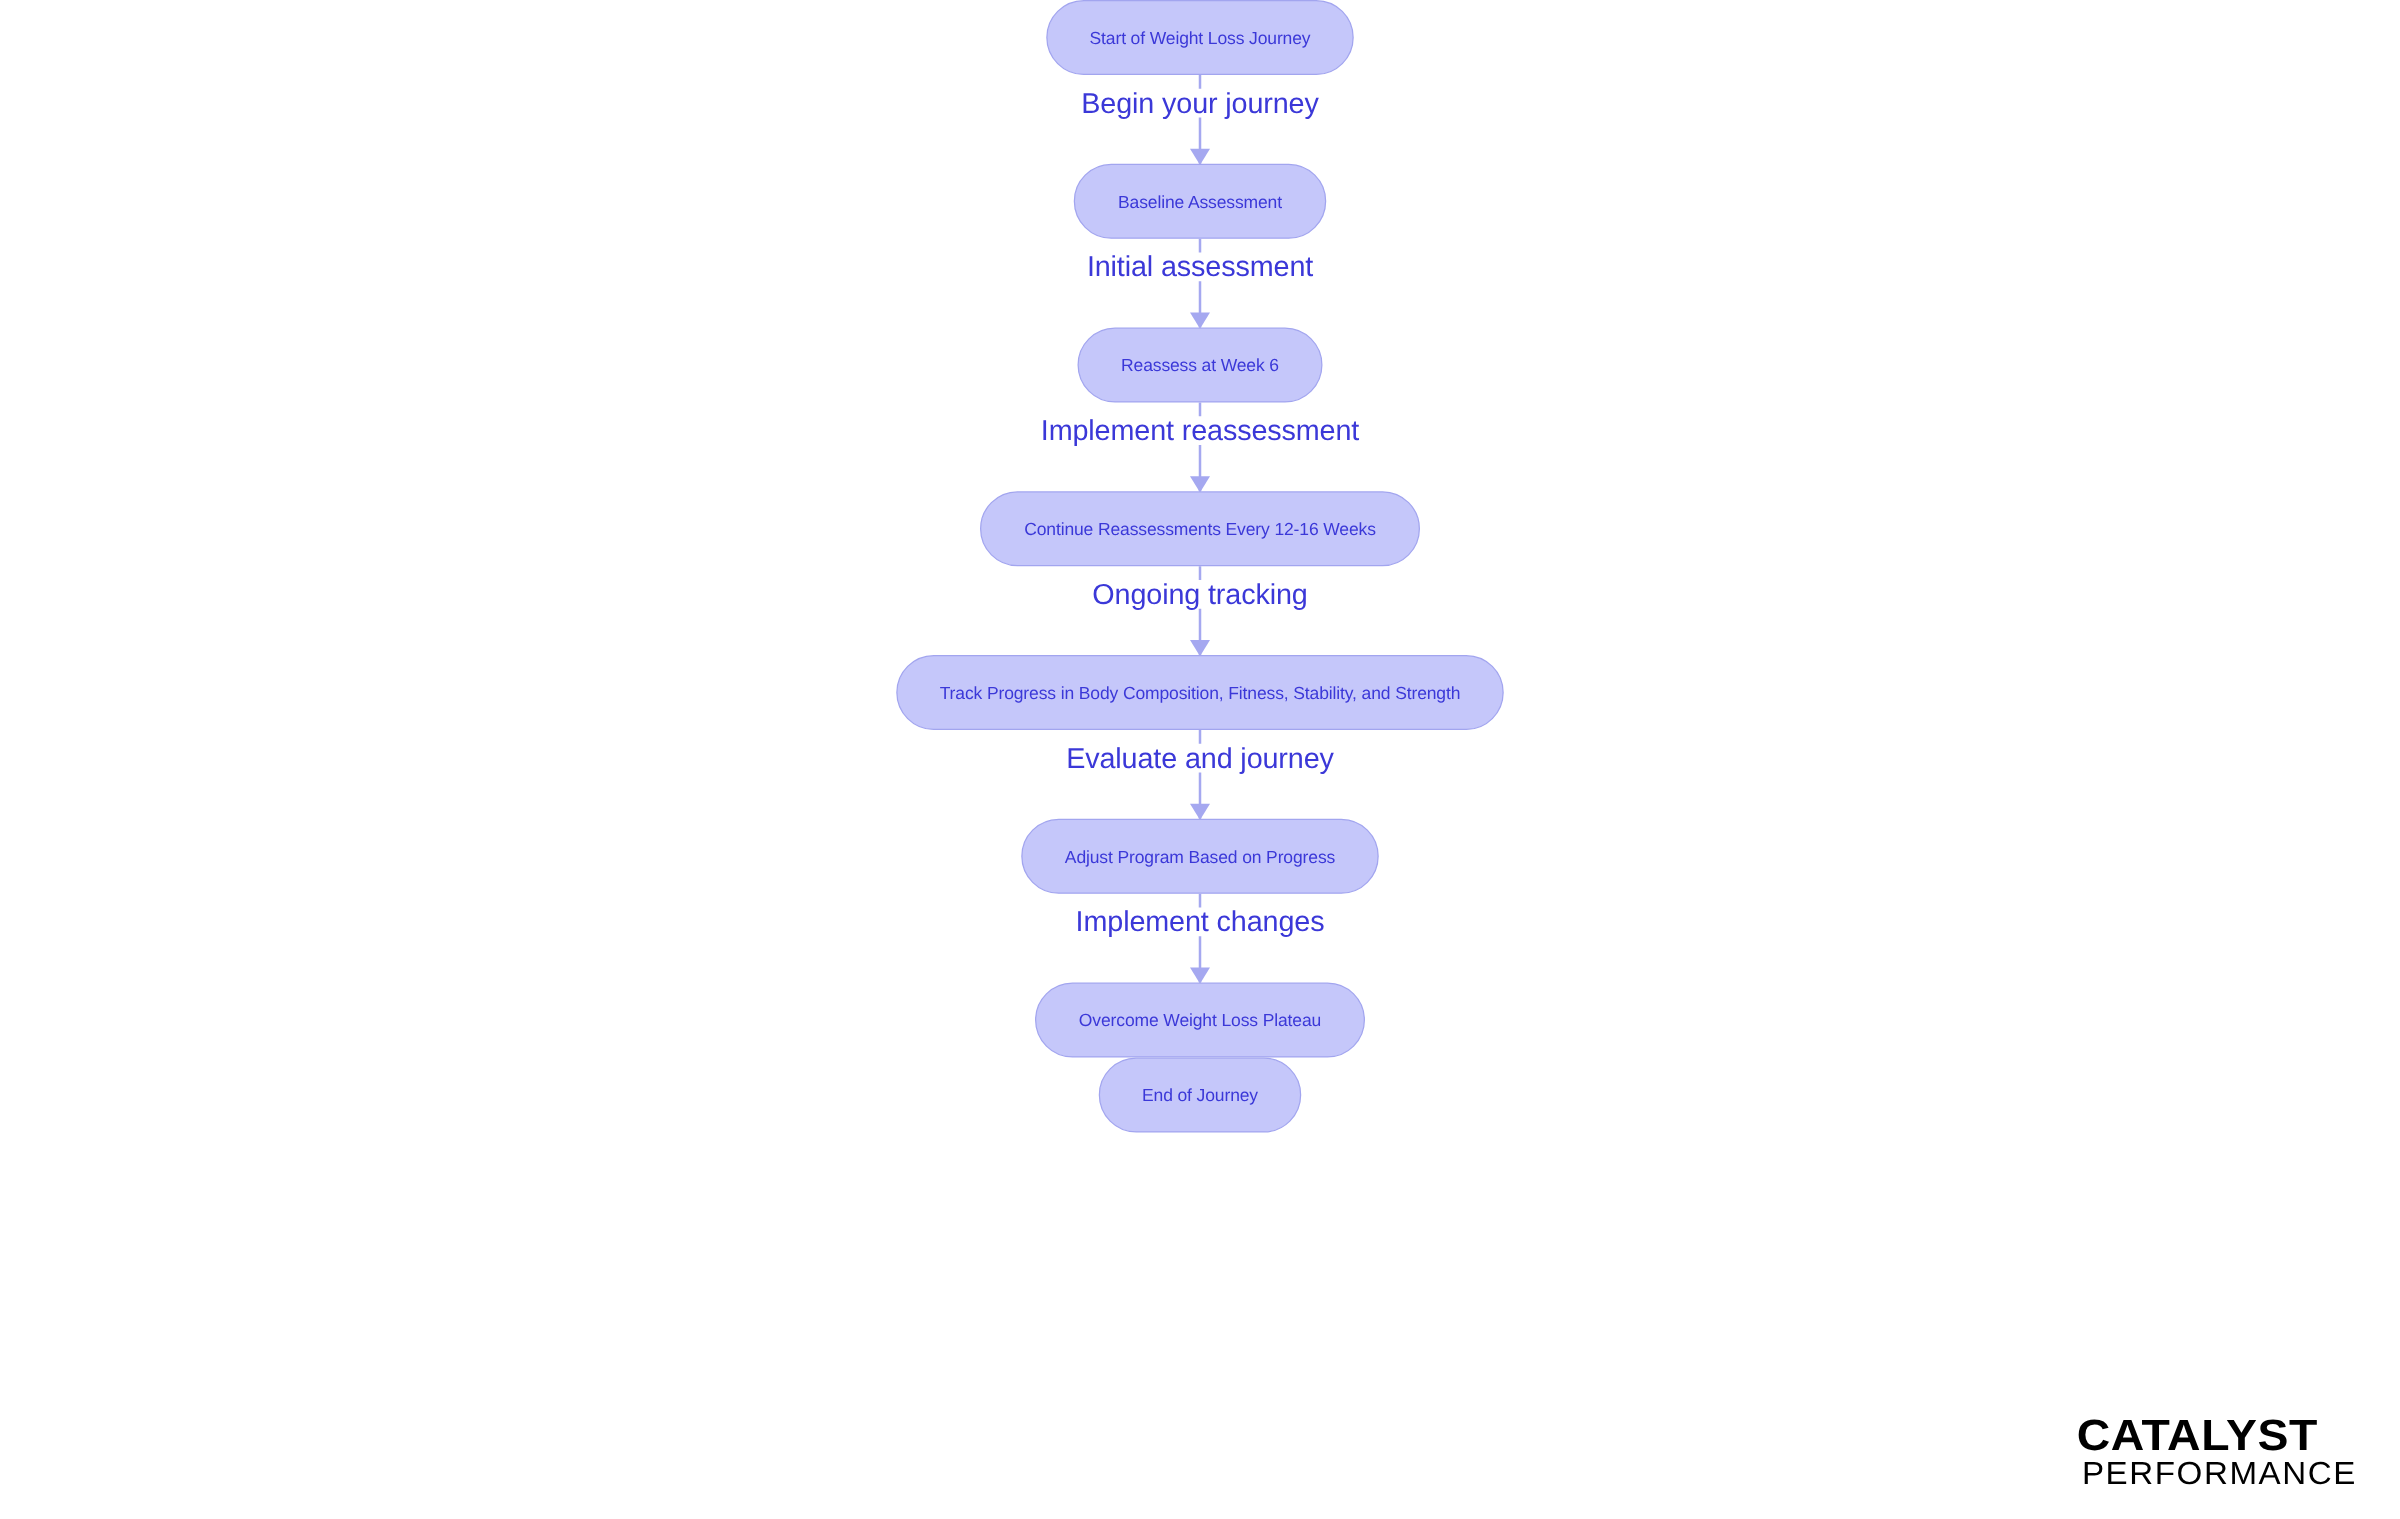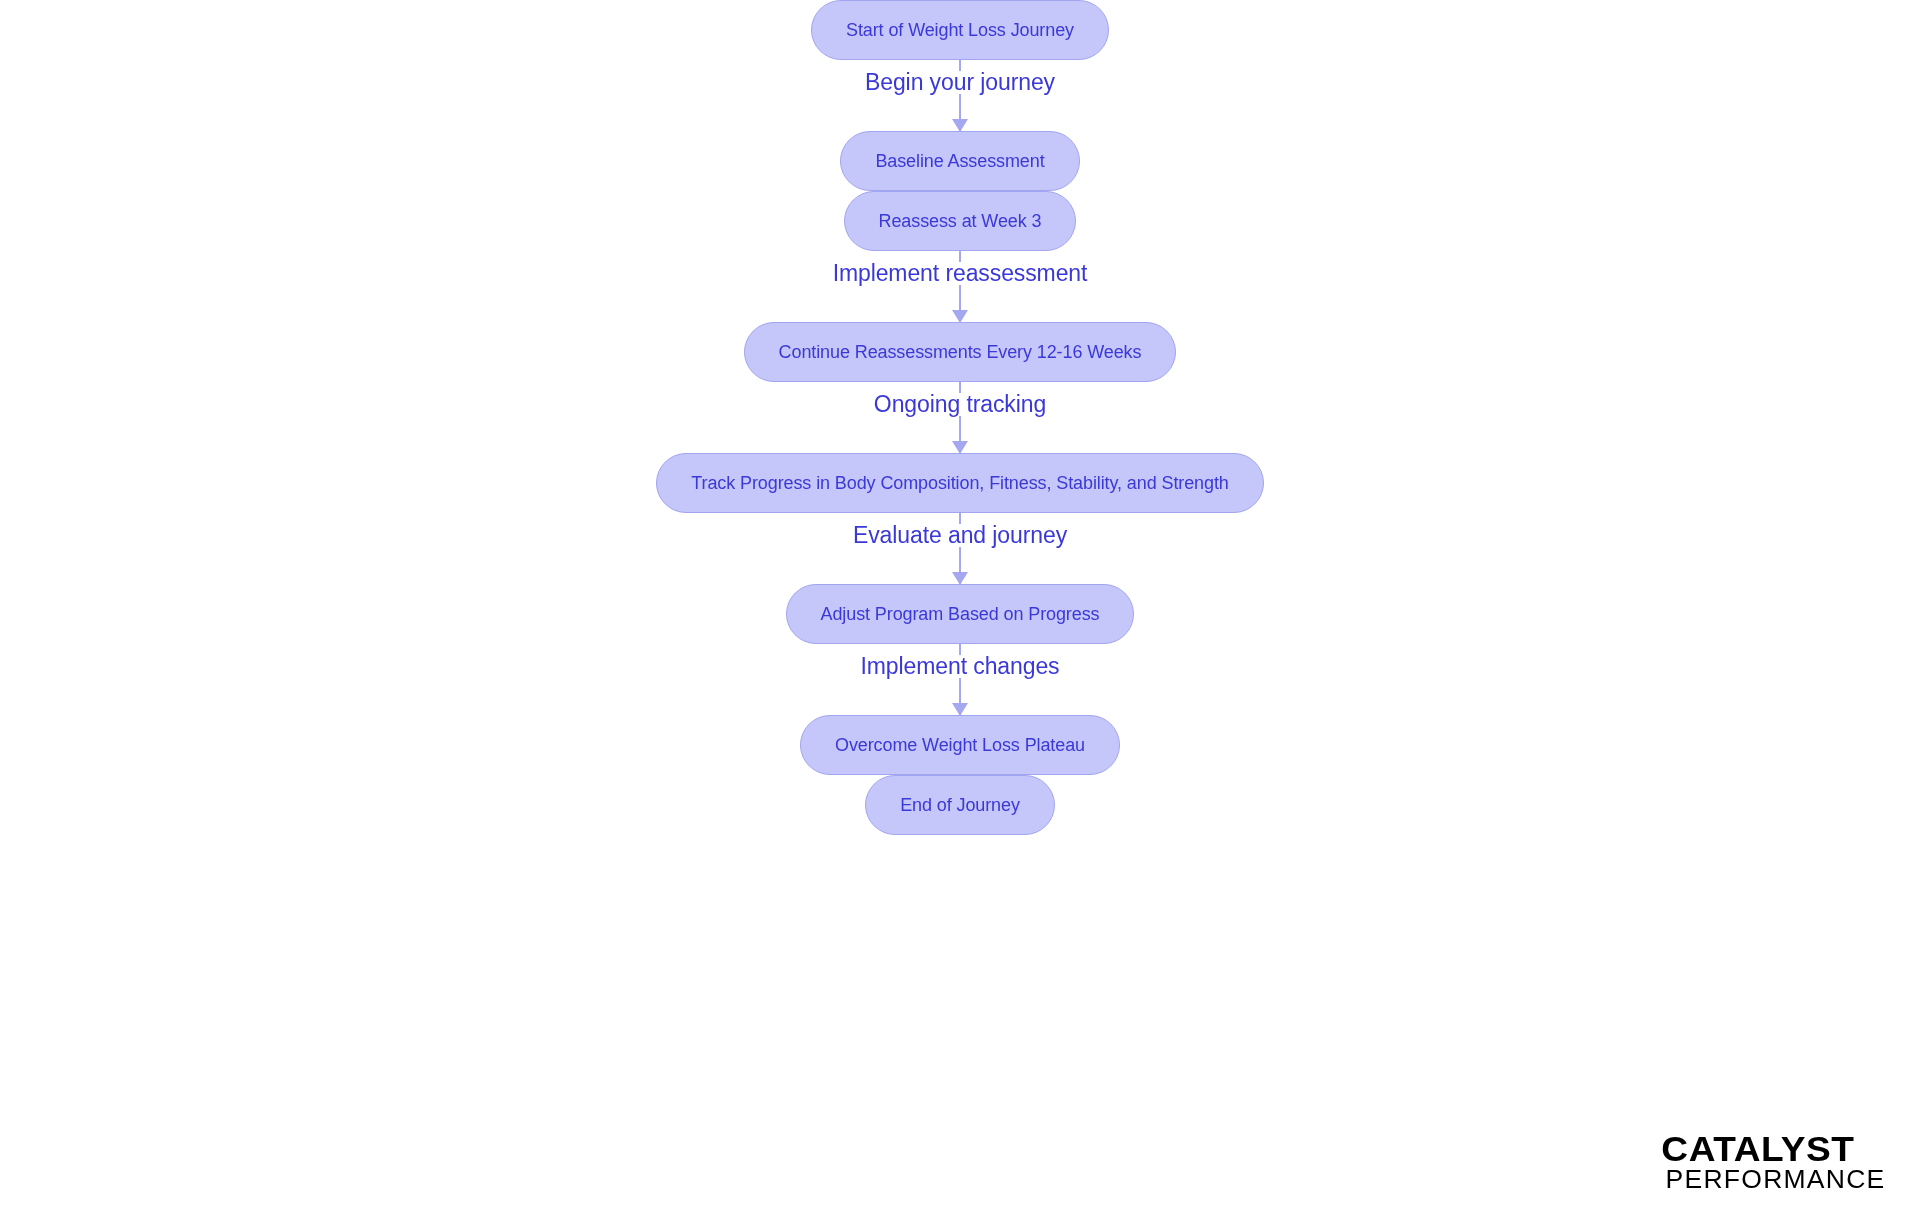--- a/index.html
+++ b/index.html
@@ -34,21 +34,21 @@
     position: relative;
     height: 60px;
     border-radius: 30px;
     background: #c5c7fa;
     border: 1.5px solid #a2a5ef;
     color: #3b38d8;
     display: flex;
     align-items: center;
     justify-content: center;
     padding: 0 34px;
-    font-size: 18px;
+    font-size: 14px;
     font-weight: 400;
     letter-spacing: -0.1px;
     white-space: nowrap;
     line-height: 1;
   }
 
   
   .connector {
     position: relative;
     width: 100%;
@@ -137,23 +137,28 @@
     <div class="connector">
       <span class="line"></span>
       <span class="arrowhead"></span>
       <span class="edge-label">Begin your journey</span>
     </div>
 
     <div class="node">
       <span>Baseline Assessment</span>
     </div>
 
-
-    <div class="node">
-      <span>Reassess at Week 3</span>
+    <div class="connector">
+      <span class="line"></span>
+      <span class="arrowhead"></span>
+      <span class="edge-label">Initial assessment</span>
+    </div>
+
+    <div class="node">
+      <span>Reassess at Week 6</span>
     </div>
 
     <div class="connector">
       <span class="line"></span>
       <span class="arrowhead"></span>
       <span class="edge-label">Implement reassessment</span>
     </div>
 
     <div class="node">
       <span>Continue Reassessments Every 12-16 Weeks</span>

